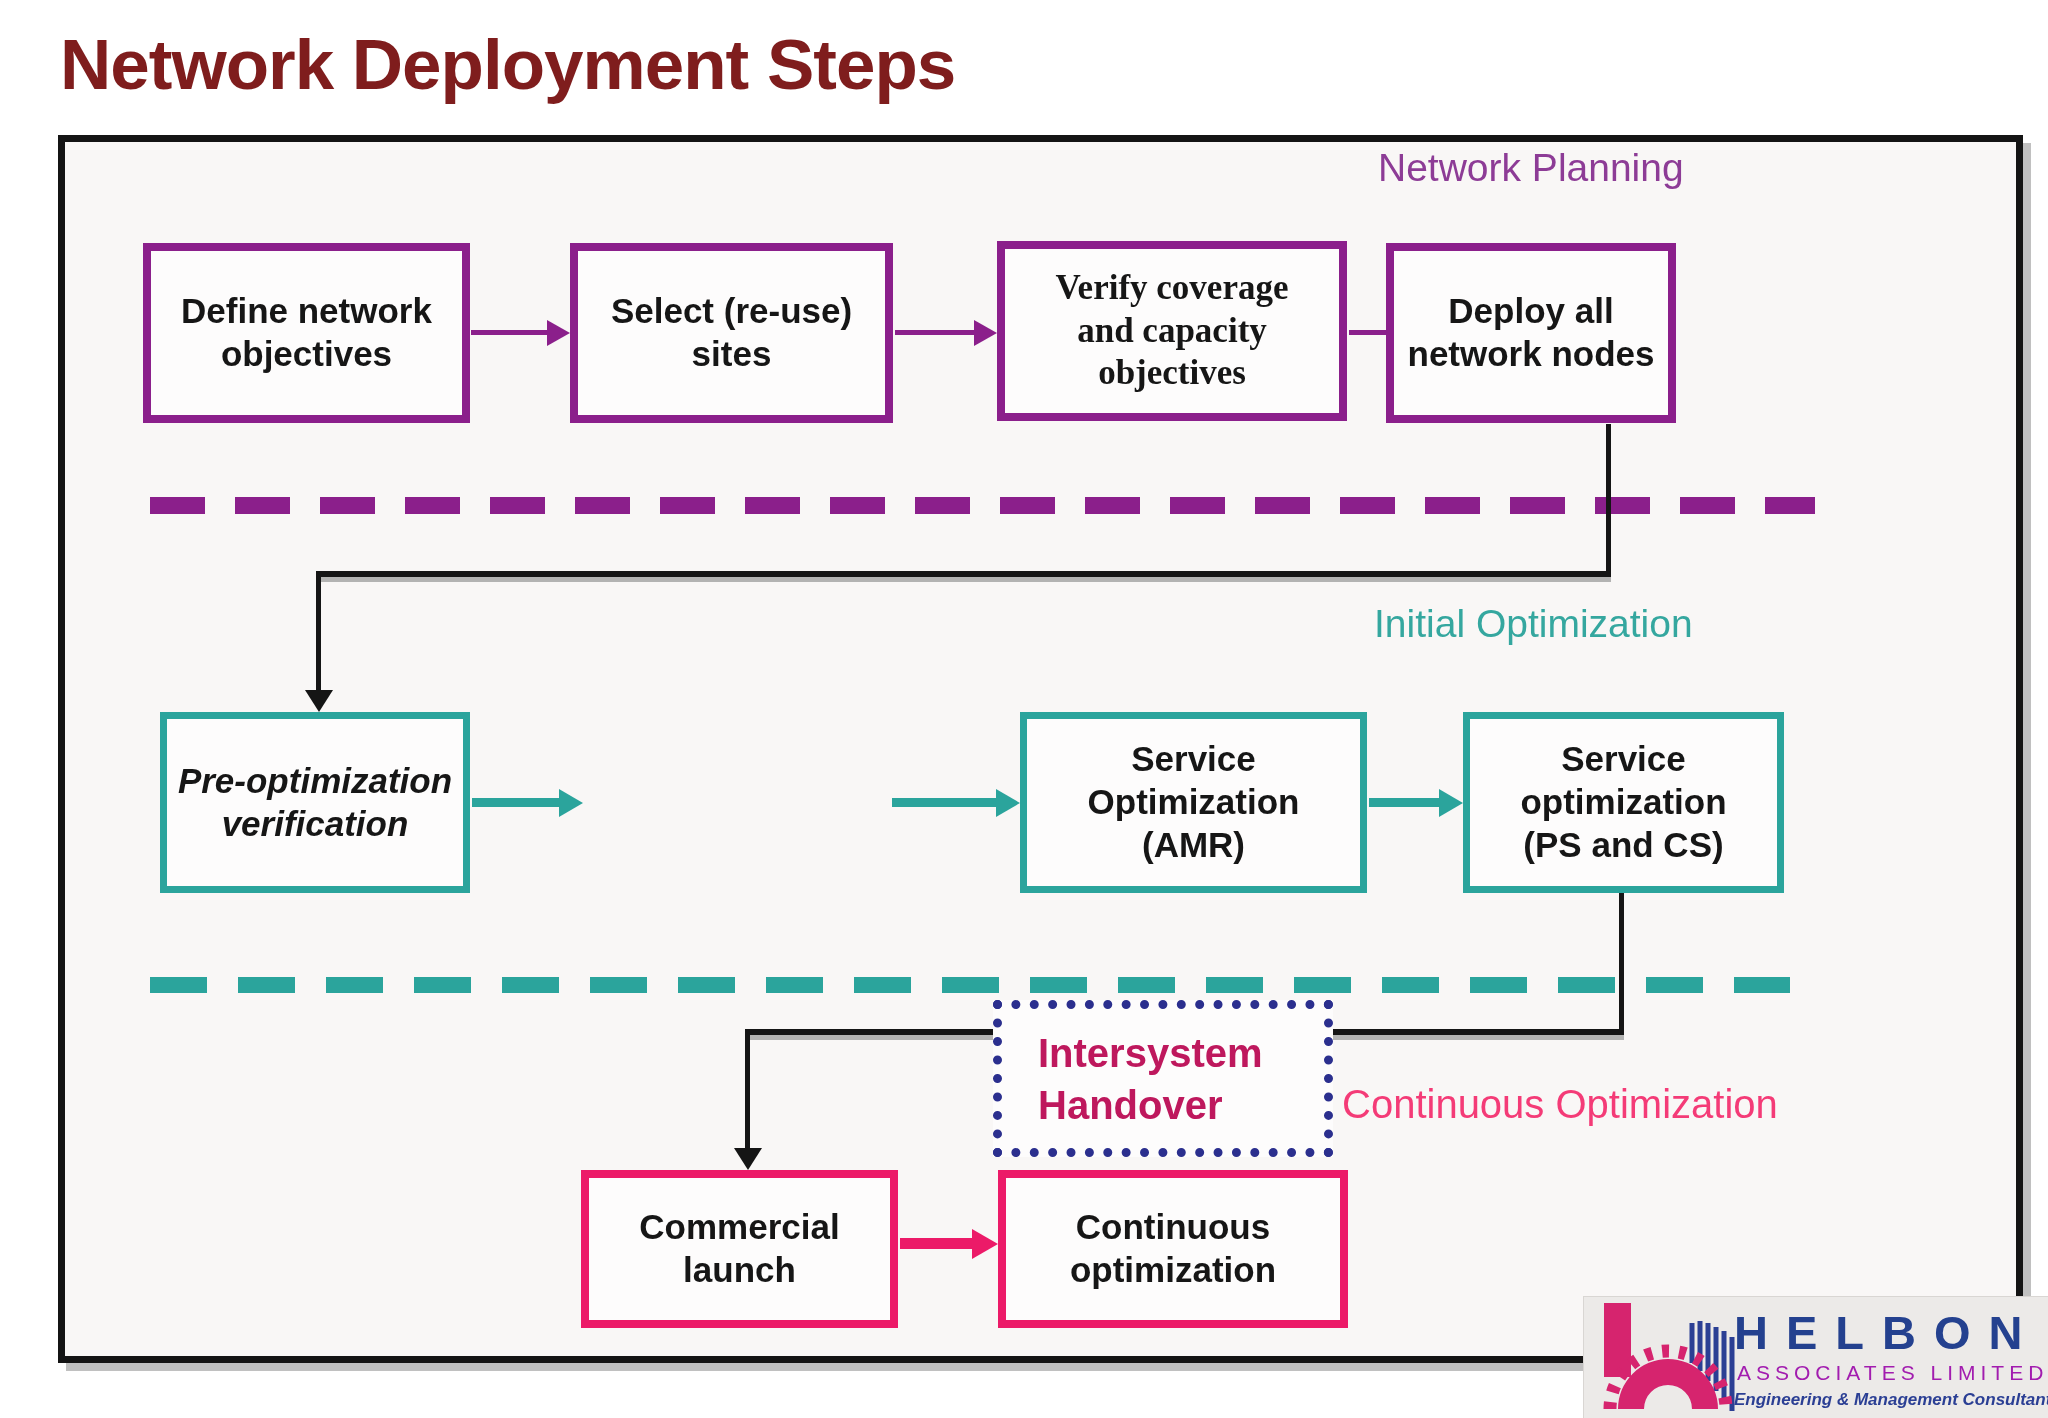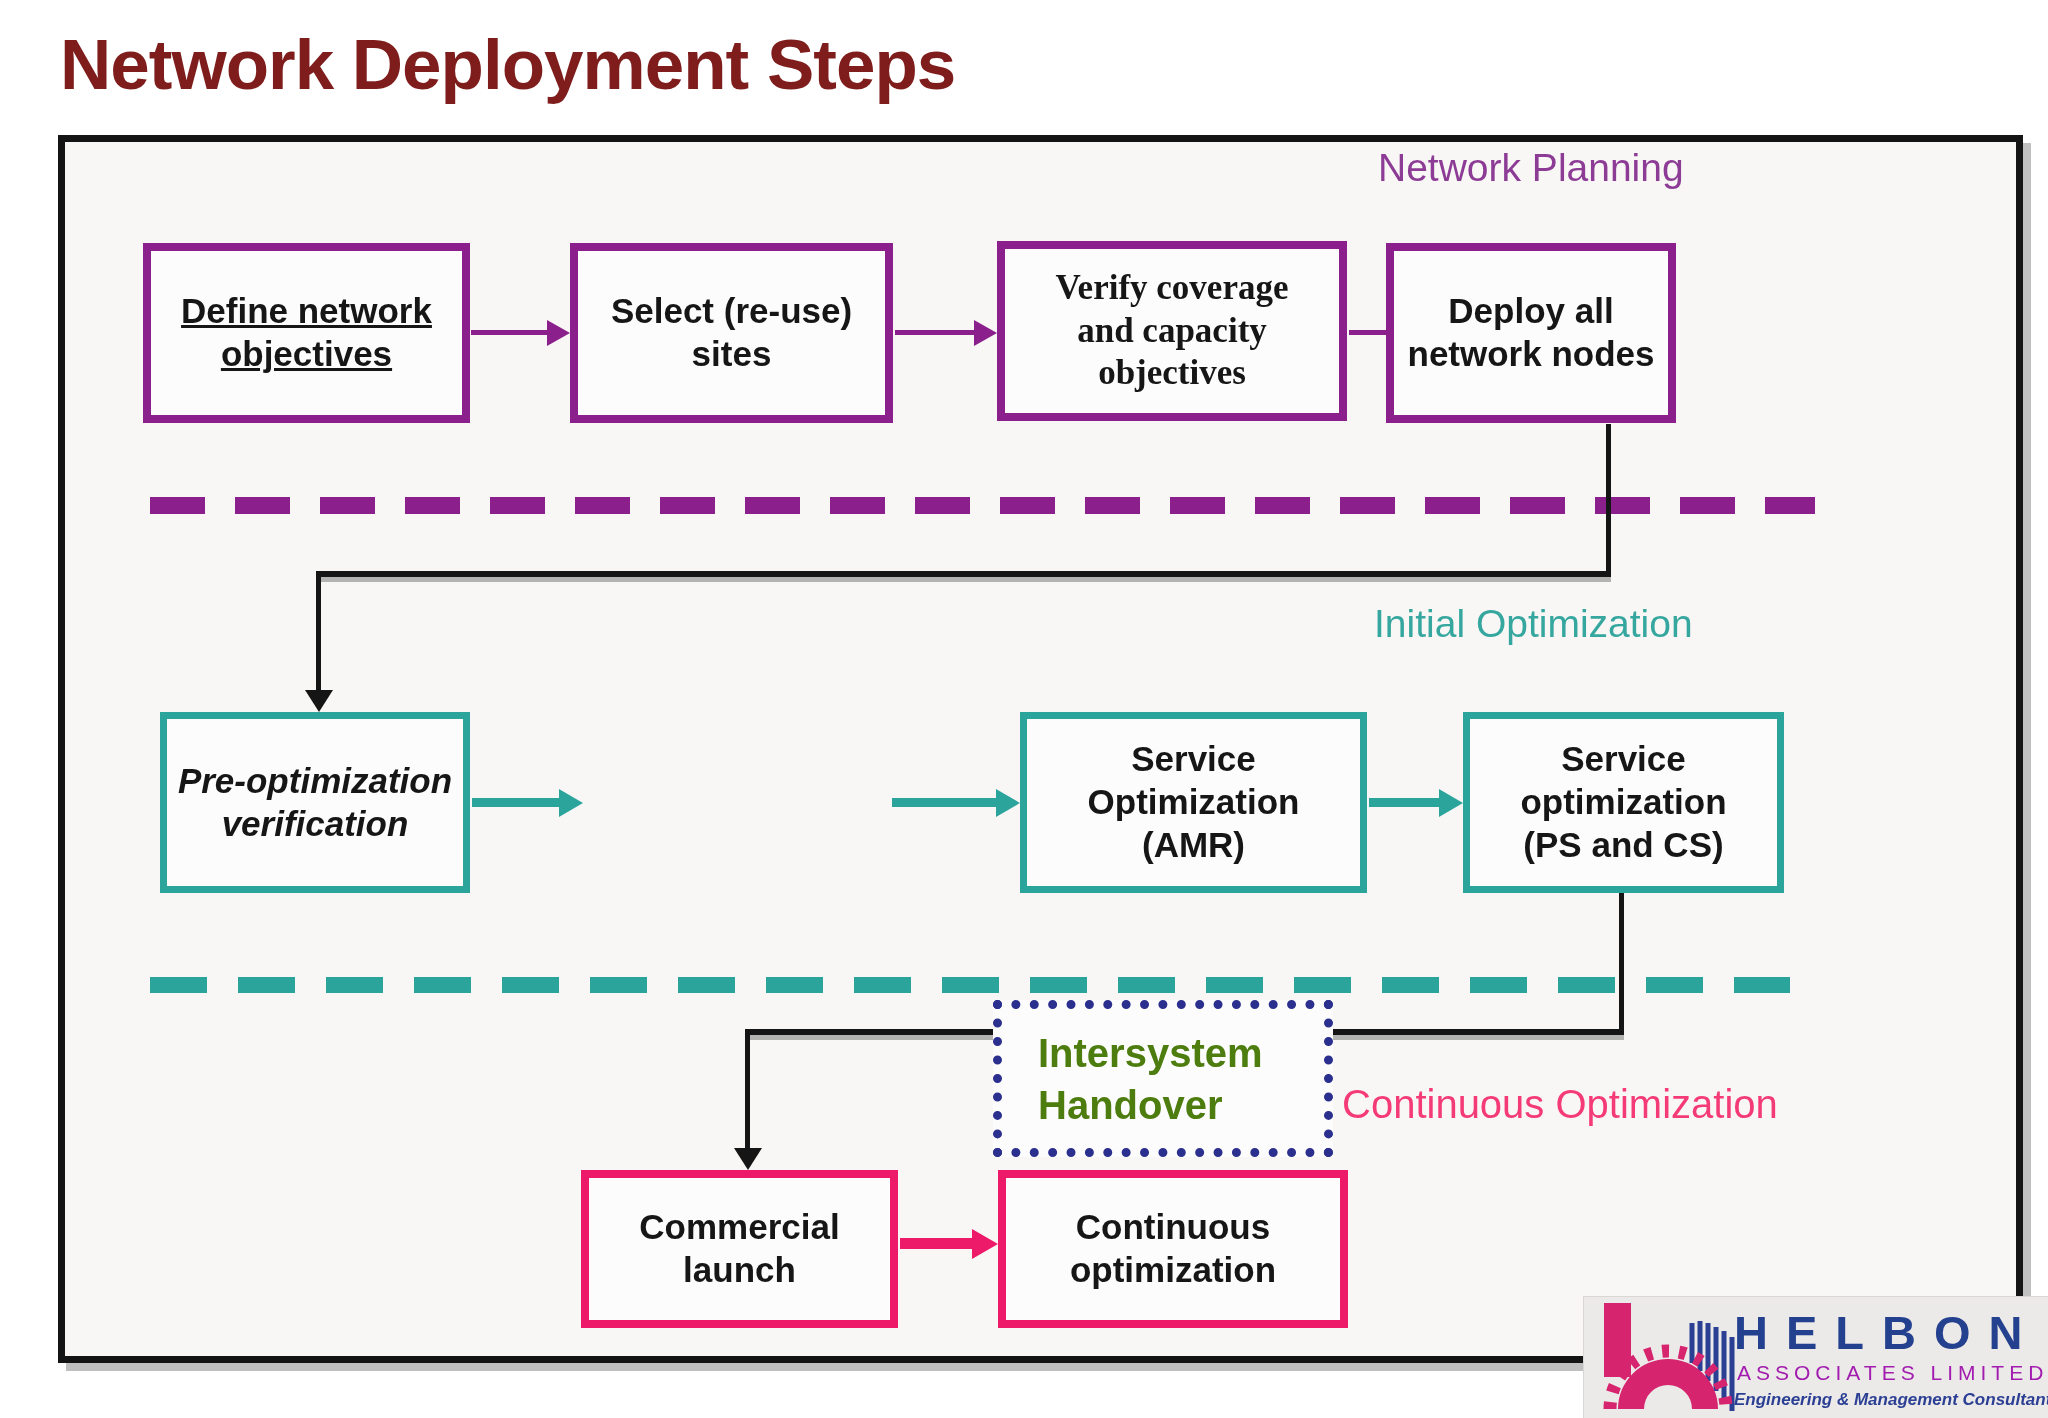--- a/index.html
+++ b/index.html
@@ -57,21 +57,21 @@
   .ahead.p{border-top:13px solid transparent;border-bottom:13px solid transparent;border-left:23px solid var(--purple);}
   .aline.t{height:9px;background:var(--teal);}
   .ahead.t{border-top:14px solid transparent;border-bottom:14px solid transparent;border-left:24px solid var(--teal);}
   .aline.k{height:11px;background:var(--pink);}
   .ahead.k{border-top:15px solid transparent;border-bottom:15px solid transparent;border-left:26px solid var(--pink);}
   
   .handover{
     left:993px;top:1000px;width:340px;height:157px;box-sizing:border-box;
     border:9px dotted var(--navy);background:#fdfcfc;z-index:3;
     display:flex;align-items:center;padding-left:36px;
-    font-size:40px;font-weight:bold;color:#4d7c0f;line-height:1.3;white-space:pre-line;
+    font-size:40px;font-weight:bold;color:#be185d;line-height:1.3;white-space:pre-line;
   }
   
   .logo-card{
     left:1583px;top:1296px;width:465px;height:122px;background:#eceae8;
     border:1px solid #d9d6d3;z-index:6;
   }
   .logo-name{
     left:150px;top:8px;font-size:47px;font-weight:600;letter-spacing:18px;
     color:var(--logo_blue);white-space:nowrap;
   }
@@ -92,21 +92,21 @@
 
   <div class="abs frame"></div>
 
   <div class="abs stage-label lbl-planning">Network Planning</div>
   <div class="abs stage-label lbl-initial">Initial Optimization</div>
   <div class="abs stage-label lbl-continuous">Continuous Optimization</div>
 
   <div class="abs dash-purple"></div>
   <div class="abs dash-teal"></div>
 
-  <div class="abs box purple" style="left:143px;top:243px;width:311px;height:164px;text-decoration:underline;">Define network
+  <div class="abs box purple" style="left:143px;top:243px;width:311px;height:164px;">Define network
 objectives</div>
   <div class="abs box purple" style="left:570px;top:243px;width:307px;height:164px;">Select (re-use)
 sites</div>
   <div class="abs box purple" style="left:997px;top:241px;width:334px;height:164px;font-family:Liberation Serif, serif;">Verify coverage
 and capacity
 objectives</div>
   <div class="abs box purple" style="left:1386px;top:243px;width:274px;height:164px;">Deploy all
 network nodes</div>
 
   <div class="abs">

